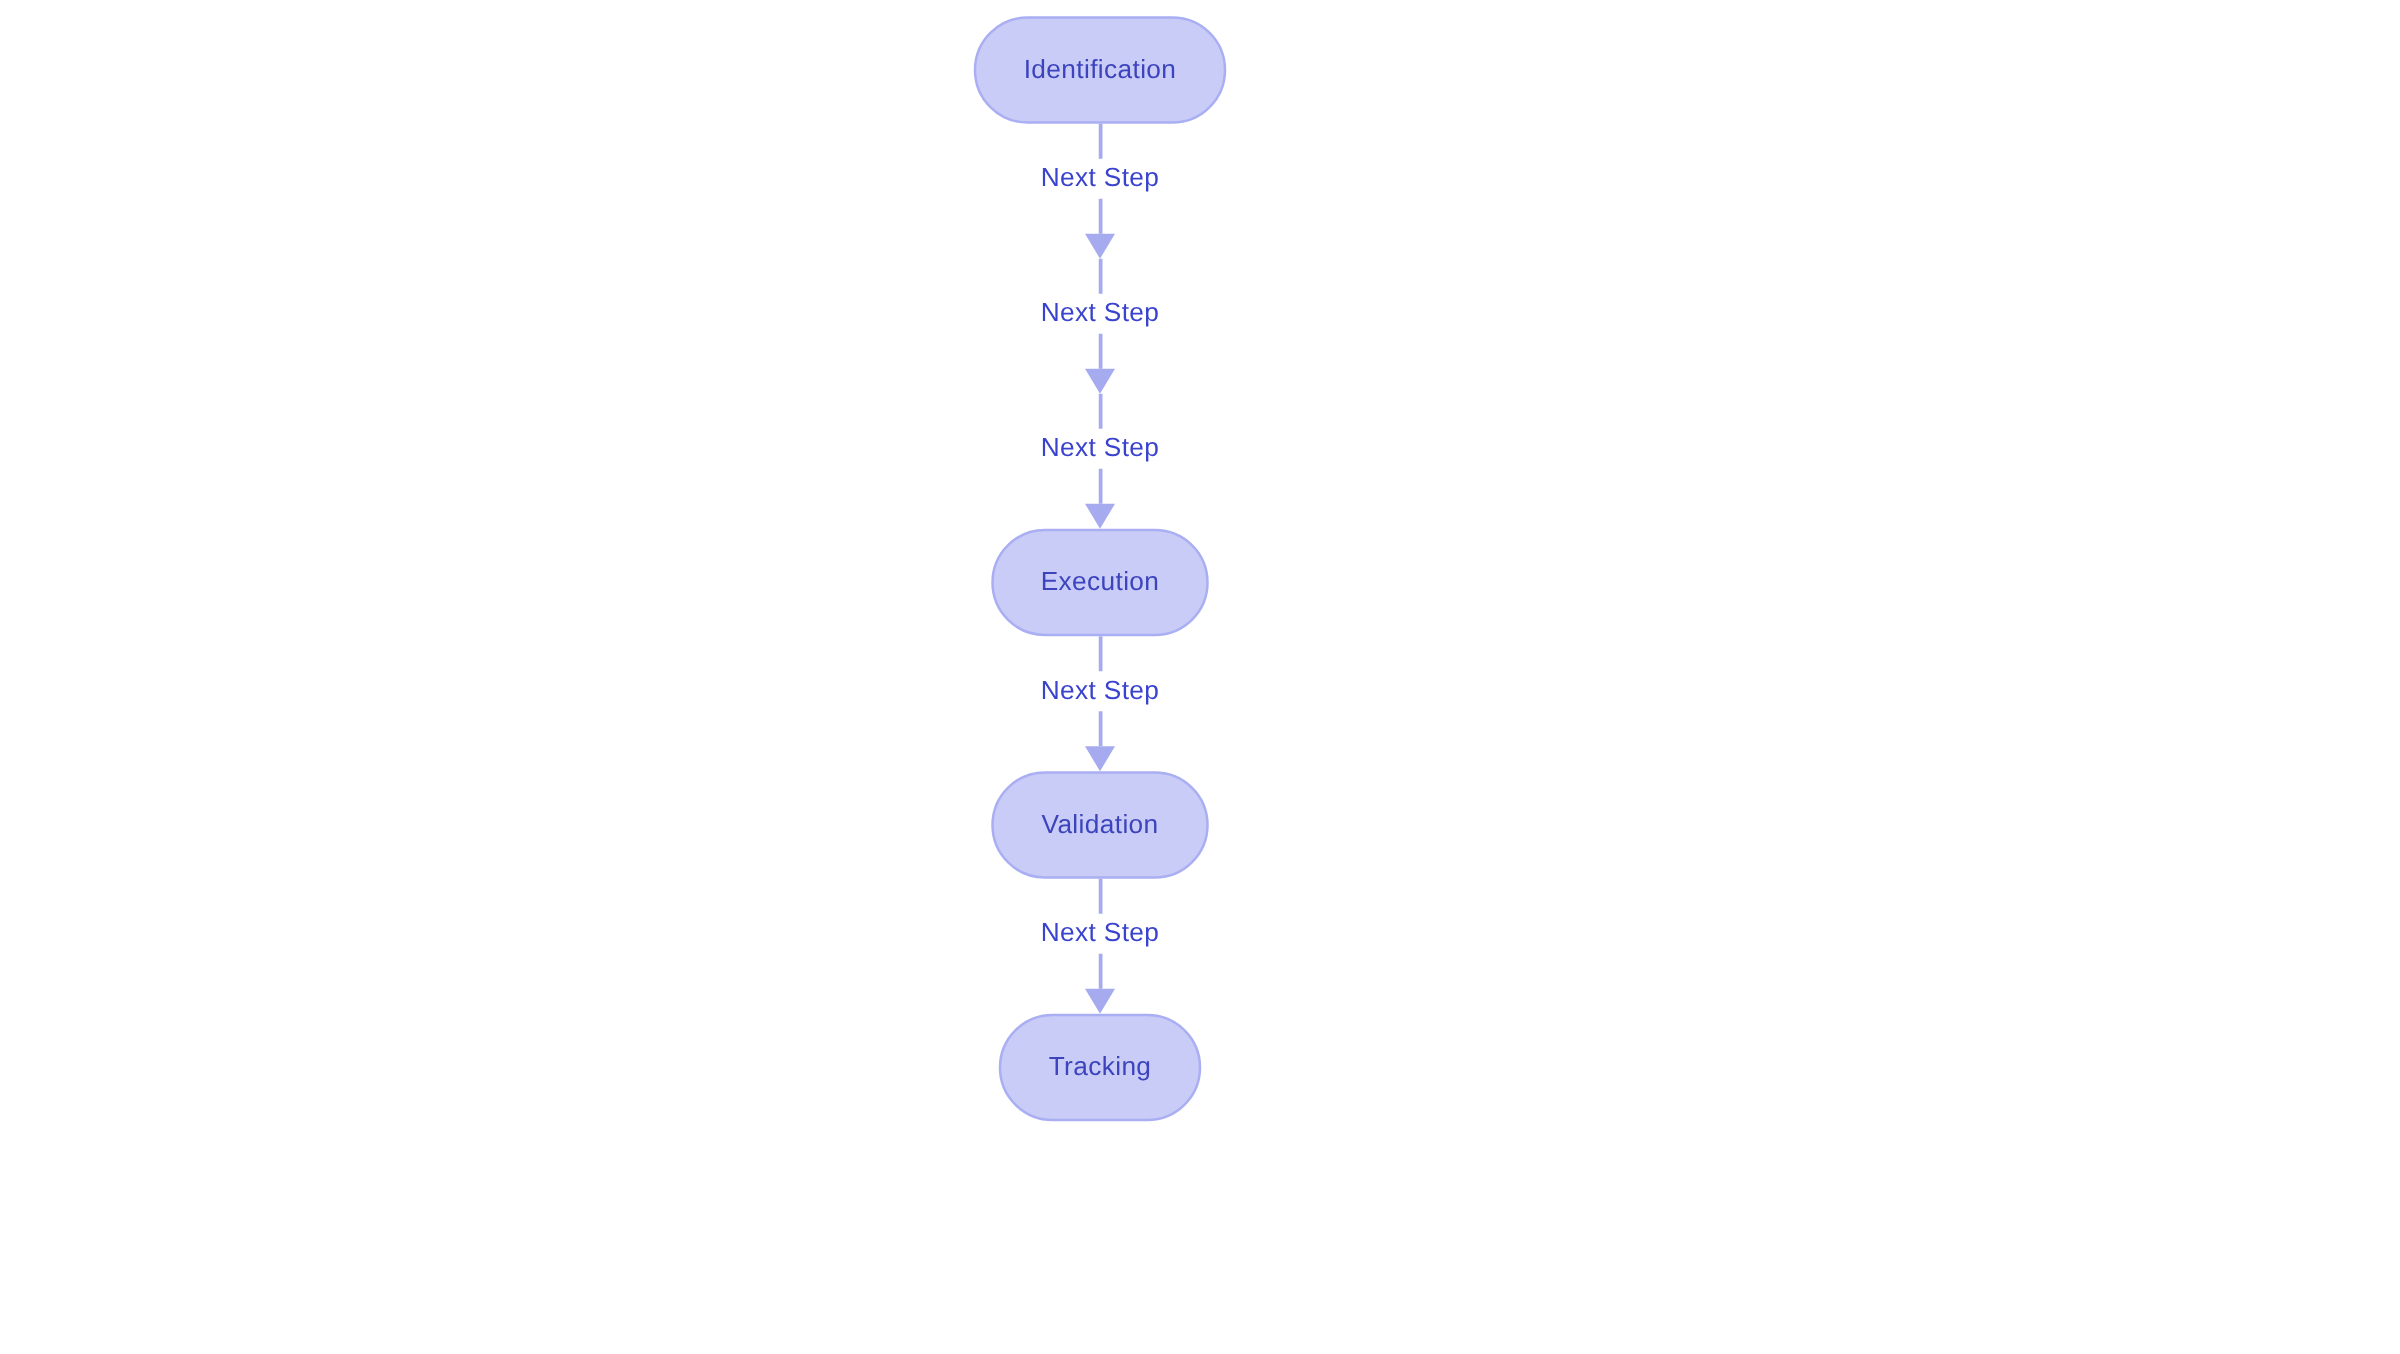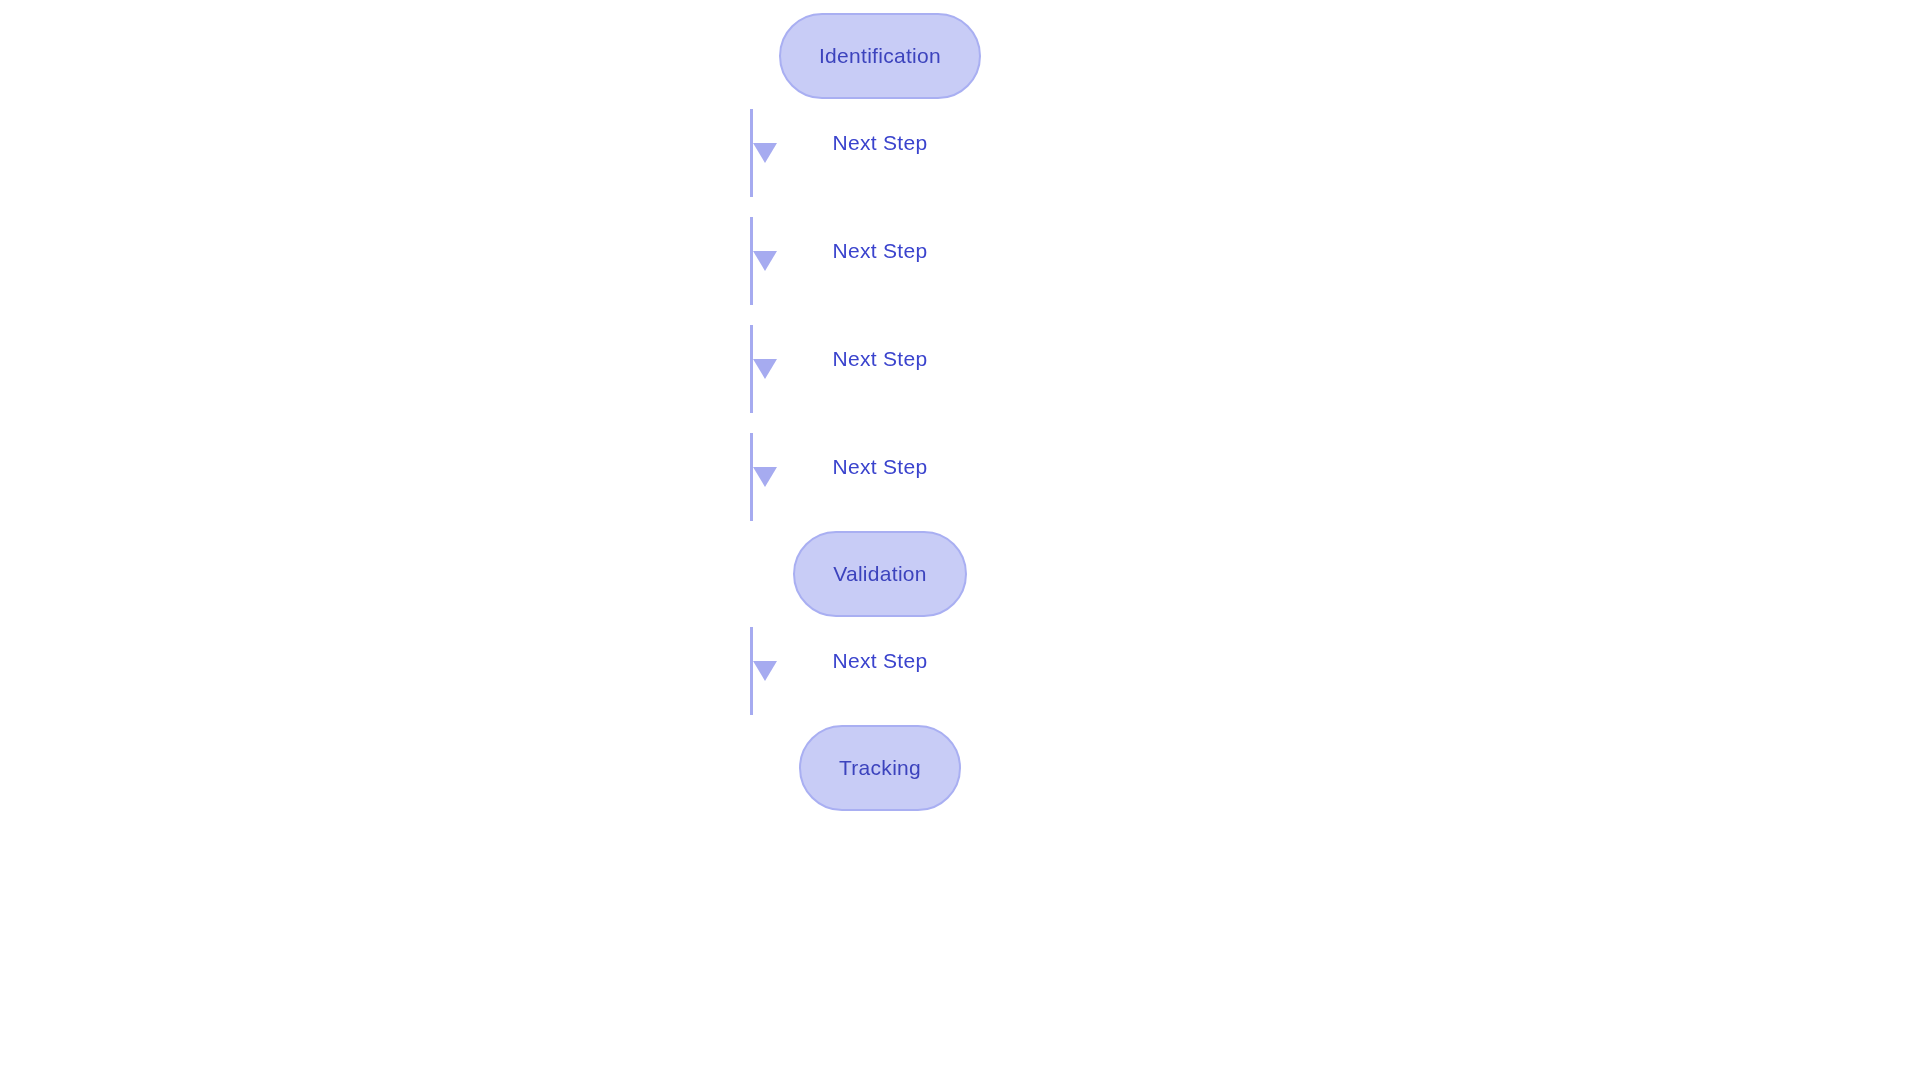--- a/index.html
+++ b/index.html
@@ -47,21 +47,21 @@
     align-items: center;
     justify-content: center;
     white-space: nowrap;
     flex: 0 0 auto;
   }
   .connector {
     position: relative;
     height: 108px;
     width: 260px;
     display: flex;
-    flex-direction: row;
+    flex-direction: column;
     align-items: center;
     flex: 0 0 auto;
   }
   .edge-line {
     width: 3px;
     height: 88px;
     background: var(--edge-line);
   }
   .arrowhead {
     width: 0;
@@ -106,20 +106,23 @@
       <div class="edge-label">Next Step</div>
     </div>
 
 
     <div class="connector">
       <div class="edge-line"></div>
       <div class="arrowhead"></div>
       <div class="edge-label">Next Step</div>
     </div>
 
+    <div class="node">
+      <span>Execution</span>
+    </div>
 
     <div class="connector">
       <div class="edge-line"></div>
       <div class="arrowhead"></div>
       <div class="edge-label">Next Step</div>
     </div>
 
     <div class="node">
       <span>Validation</span>
     </div>

